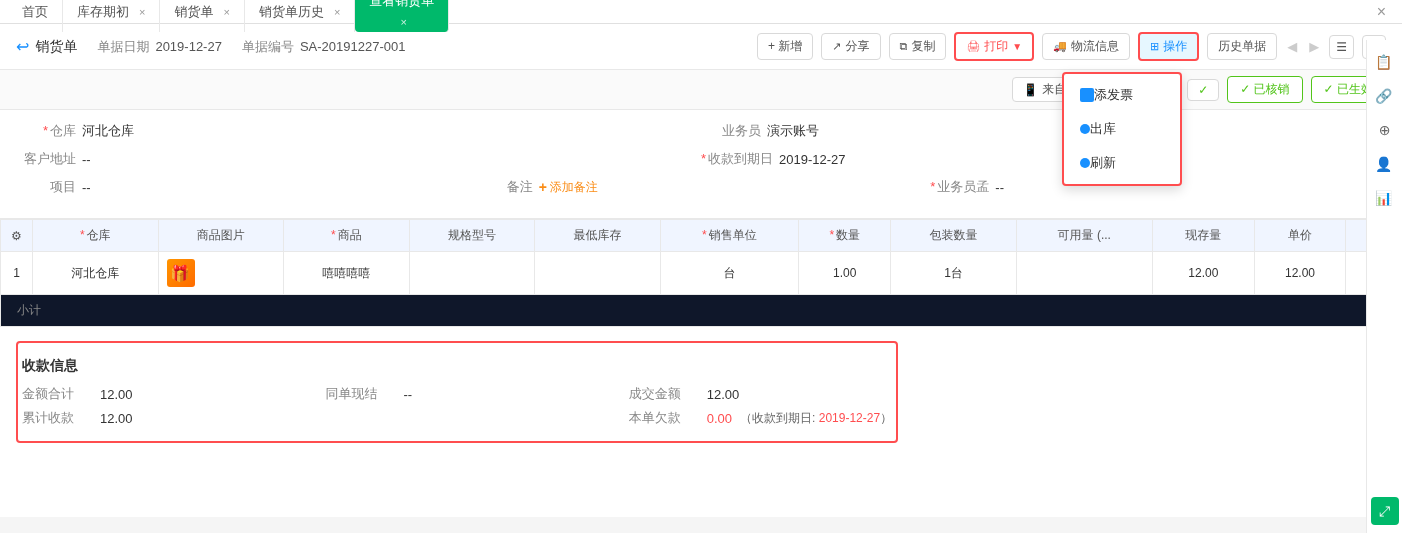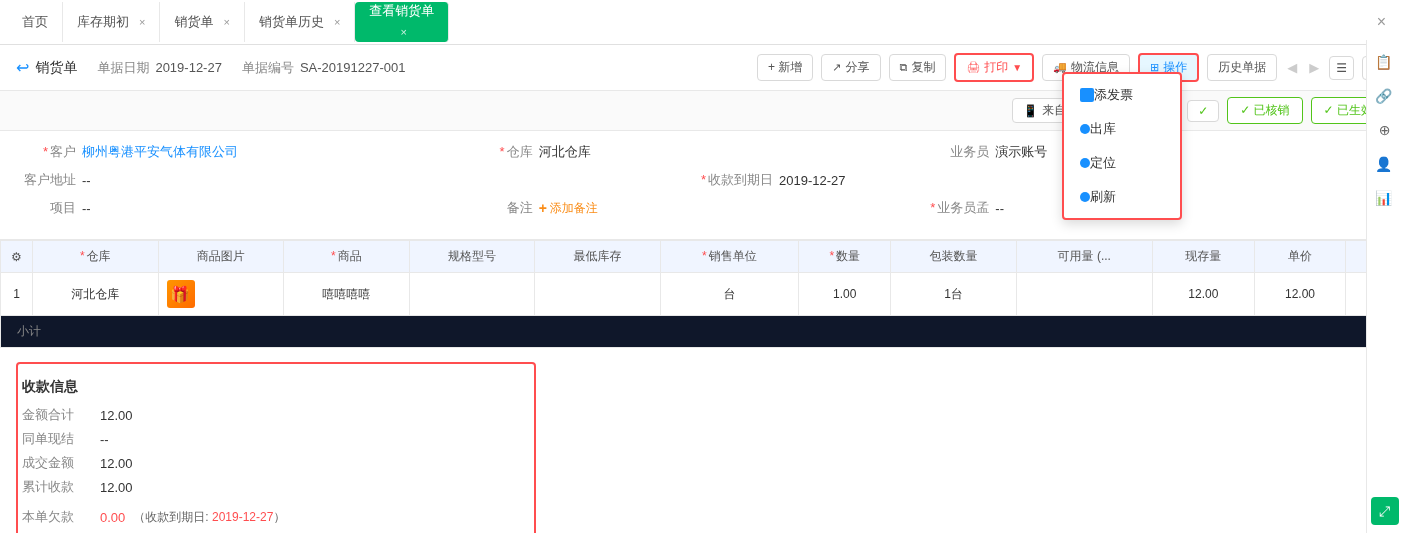--- a/index.html
+++ b/index.html
@@ -1,21 +1,21 @@
 <!DOCTYPE html>
 <html><head>
   <meta charset="utf-8">
   <style>
     * { box-sizing: border-box; margin: 0; padding: 0; }
     body { font-family: "Microsoft YaHei", "PingFang SC", Arial, sans-serif; font-size: 13px; background: #f5f5f5; color: #333; overflow: hidden; }
 
     
     .tab-bar {
       display: flex; align-items: center; background: #fff; border-bottom: 1px solid #e0e0e0;
-      padding: 0 8px; height: 45px; position: relative;
+      padding: 0 8px; height: 24px; position: relative;
     }
     .tab-item {
       display: flex; align-items: center; padding: 0 14px; height: 40px; cursor: pointer;
       font-size: 13px; color: #555; border-right: 1px solid #e8e8e8; gap: 6px;
     }
     .tab-item .tab-close { font-size: 11px; color: #999; cursor: pointer; margin-left: 4px; }
     .tab-highlight { background: #00b96b; color: #fff !important; border-radius: 4px; padding: 0 14px !important; flex-direction: column; }
     .tab-highlight .tab-close { color: rgba(255,255,255,0.8) !important; }
     .close-btn { margin-left: auto; cursor: pointer; font-size: 16px; color: #999; padding: 4px 8px; }
 
@@ -83,21 +83,21 @@
     tr.subtotal td { background: #0f172a; color: #888; }
     .settings-col { width: 32px; text-align: center; }
 
     
     .bottom-panel { padding: 14px 16px; }
     .payment-box {
       border: 2px solid #ff4d4f; border-radius: 4px; padding: 14px 4px;
       display: inline-block; min-width: 520px; background: #fff;
     }
     .payment-title { font-size: 14px; font-weight: bold; color: #333; margin-bottom: 10px; }
-    .payment-grid { display: grid; grid-template-columns: 1fr; gap: 6px 40px; }
+    .payment-grid { display: grid; grid-template-columns: 1fr 1fr 1fr; gap: 6px 40px; }
     .payment-row { display: flex; align-items: center; gap: 8px; }
     .payment-label { color: #888; font-size: 13px; min-width: 70px; }
     .payment-value { color: #333; font-size: 13px; }
     .payment-value.red { color: #ff4d4f; }
     .payment-date { color: #ff4d4f; }
     .dropdown-menu {
       position: absolute; top: 72px; right: 220px; background: #fff;
       border: 2px solid #ff4d4f; border-radius: 4px; box-shadow: 0 4px 12px rgba(0,0,0,0.15);
       z-index: 101; min-width: 120px; padding: 4px 0;
     }
@@ -210,24 +210,20 @@
     <div class="dropdown-item">
       <span class="dropdown-icon-sq"></span>
       <span>添发票</span>
     </div>
     <div class="dropdown-item">
       <span class="dropdown-icon-circle"></span>
       <span>出库</span>
     </div>
     <div class="dropdown-item">
       <span class="dropdown-icon-circle2"></span>
-      <span>定位</span>
-    </div>
-    <div class="dropdown-item">
-      <span class="dropdown-icon-circle2"></span>
       <span>刷新</span>
     </div>
   </div>
 
   <div class="action-row" style="margin-top: 0;">
     <span style="flex:1;"></span>
     <button class="action-row-btn">
       <span style="font-size:12px;">📱</span>
       <span>来自手机</span>
     </button>
@@ -241,24 +237,20 @@
     <button class="status-btn cancelled">
       <span>✓ 已核销</span>
     </button>
     <button class="status-btn effective">
       <span>✓ 已生效</span>
     </button>
   </div>
 
   <div class="form-area">
     <div class="form-row">
-      <div class="form-field">
-        <span class="form-label required">客户</span>
-        <span class="form-value form-link">柳州粤港平安气体有限公司</span>
-      </div>
       <div class="form-field">
         <span class="form-label required">仓库</span>
         <span class="form-value">河北仓库</span>
       </div>
       <div class="form-field">
         <span class="form-label">业务员</span>
         <span class="form-value">演示账号</span>
       </div>
     </div>
     <div class="form-row">

